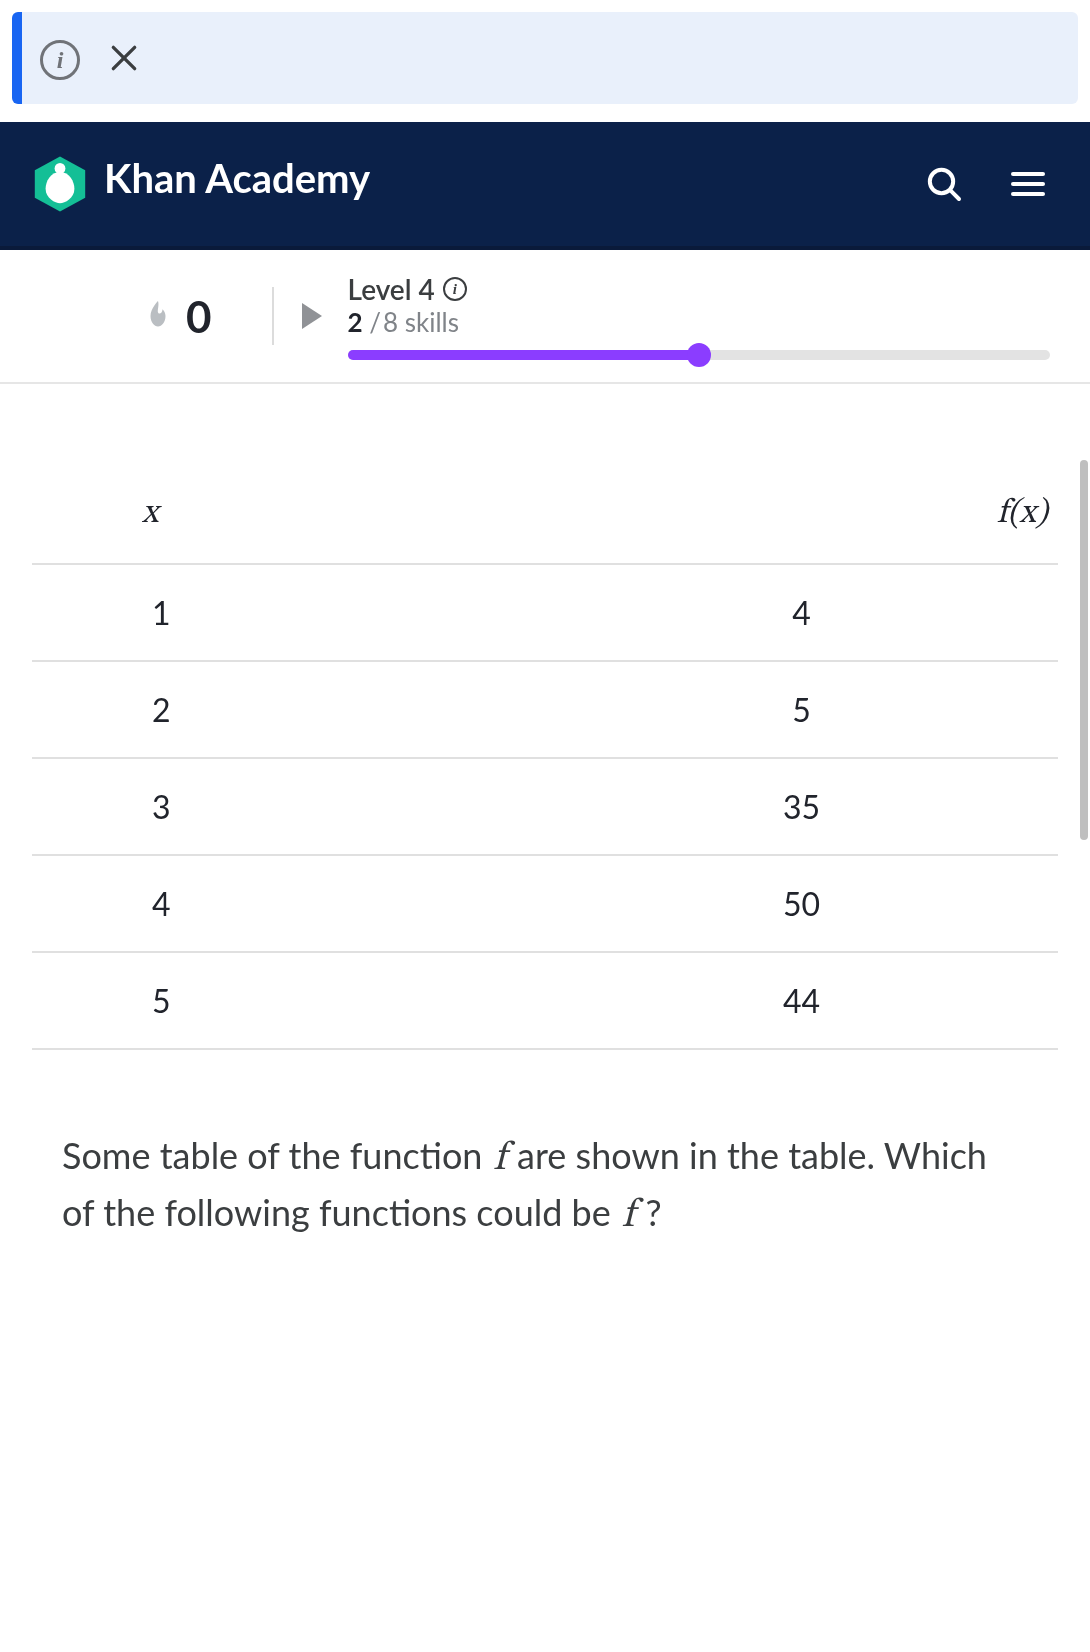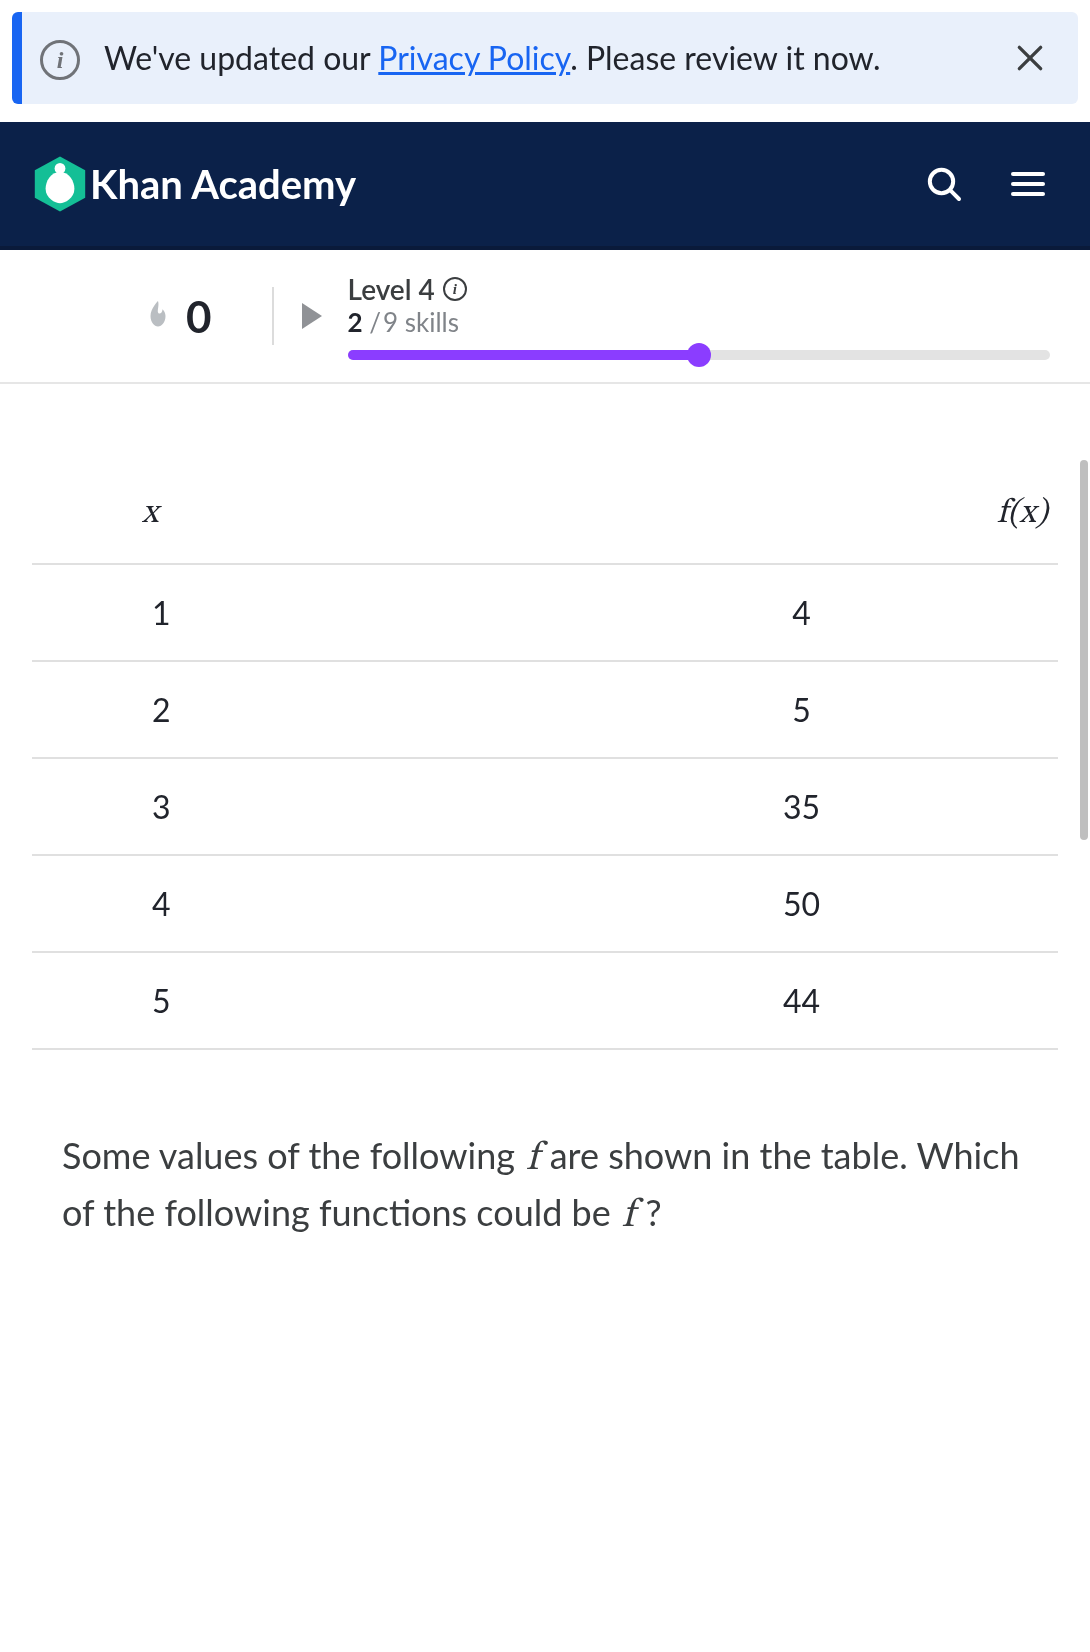--- a/index.html
+++ b/index.html
@@ -58,21 +58,21 @@
   .header {
     margin-top: 18px;
     background: #0b2149;
     height: 128px;
     display: flex;
     align-items: center;
     padding: 0 30px;
     border-bottom: 4px solid #0a1a3a;
   }
   .header .logo-wrap {
-    display: flex; align-items: center; 
+    display: flex; gap: 14px;
   }
   .header .logo-hex {
     width: 60px; height: 60px; position: relative;
   }
   .header .logo-text {
     color: #fff;
     font-size: 40px;
     font-weight: 700;
   }
   .header .spacer { flex: 1; }
@@ -203,23 +203,20 @@
     font-style: italic;
     font-size: 40px;
     padding: 0 2px;
   }
 </style>
 </head>
 <body>
 
 <div class="banner">
   <span class="info-icon">i</span>
-  <div class="banner-text">
-    <span>We've updated our </span><a href="#">Privacy Policy</a><span>. Please review it now.</span>
-  </div>
   <div class="close">
     <svg viewBox="0 0 24 24">
       <line x1="4" y1="4" x2="20" y2="20" stroke="#3b3e40" stroke-width="2.5" stroke-linecap="round"></line>
       <line x1="20" y1="4" x2="4" y2="20" stroke="#3b3e40" stroke-width="2.5" stroke-linecap="round"></line>
     </svg>
   </div>
 </div>
 
 <div class="header">
   <div class="logo-wrap">
@@ -257,21 +254,21 @@
   </div>
   <div class="vdiv"></div>
   <div class="play"></div>
   <div class="level-wrap">
     <div class="level-top">
       <span class="level-label">
         <span>Level 4</span>
         <span class="mini-info">i</span>
       </span>
       <span class="skills-count">
-        <b>2</b><span> /</span><span style="margin-left:2px;">9 skills</span>
+        <b>2</b><span> /</span><span style="margin-left:2px;">8 skills</span>
       </span>
     </div>
     <div class="track">
       <div class="fill"></div>
       <div class="knob"></div>
     </div>
   </div>
 </div>
 
 <div class="content">
@@ -302,15 +299,15 @@
         <td>50</td>
       </tr>
       <tr>
         <td>5</td>
         <td>44</td>
       </tr>
     </tbody>
   </table>
 
   <p class="question">
-    <span>Some values of the following </span><span class="mathit">f</span><span> are shown in the table. Which of the following functions could be </span><span class="mathit">f</span><span> ?</span>
+    <span>Some table of the function </span><span class="mathit">f</span><span> are shown in the table. Which of the following functions could be </span><span class="mathit">f</span><span> ?</span>
   </p>
 </div>
 
 </body></html>

